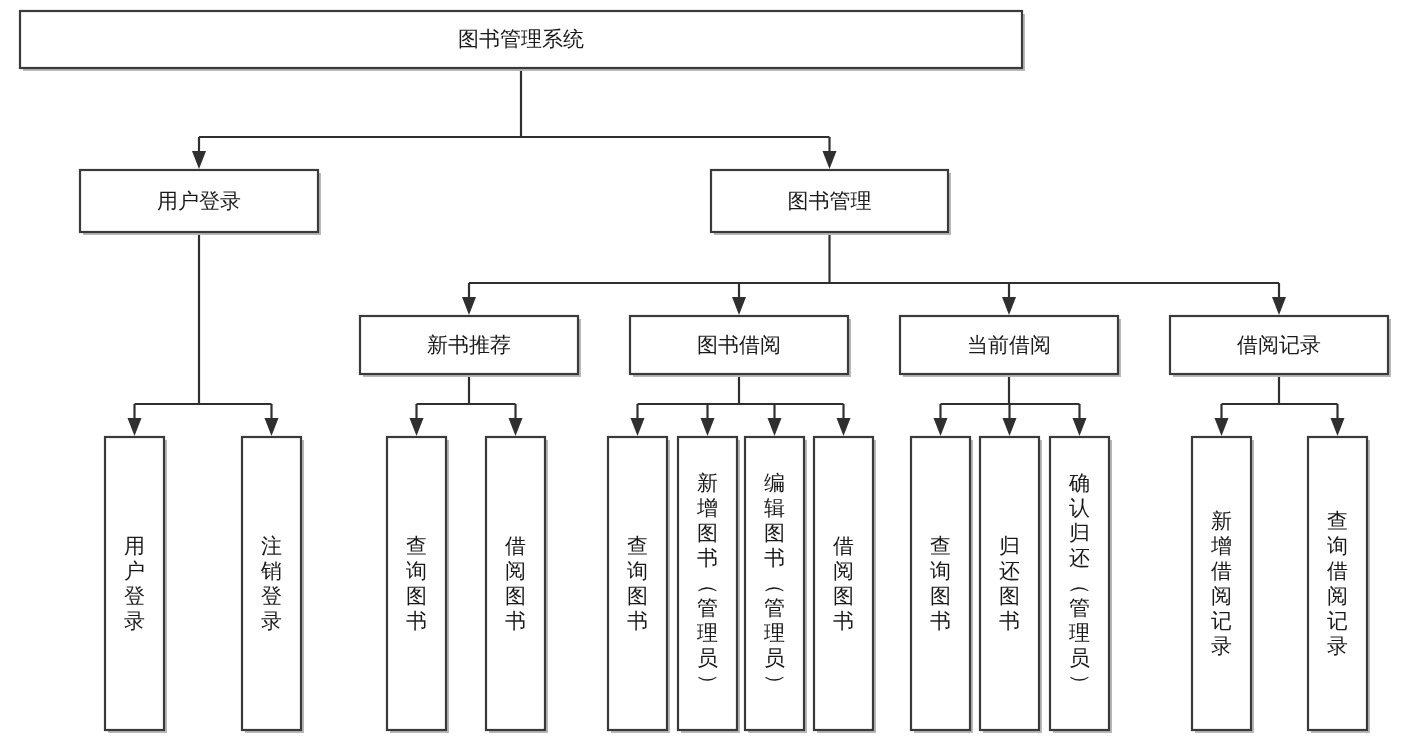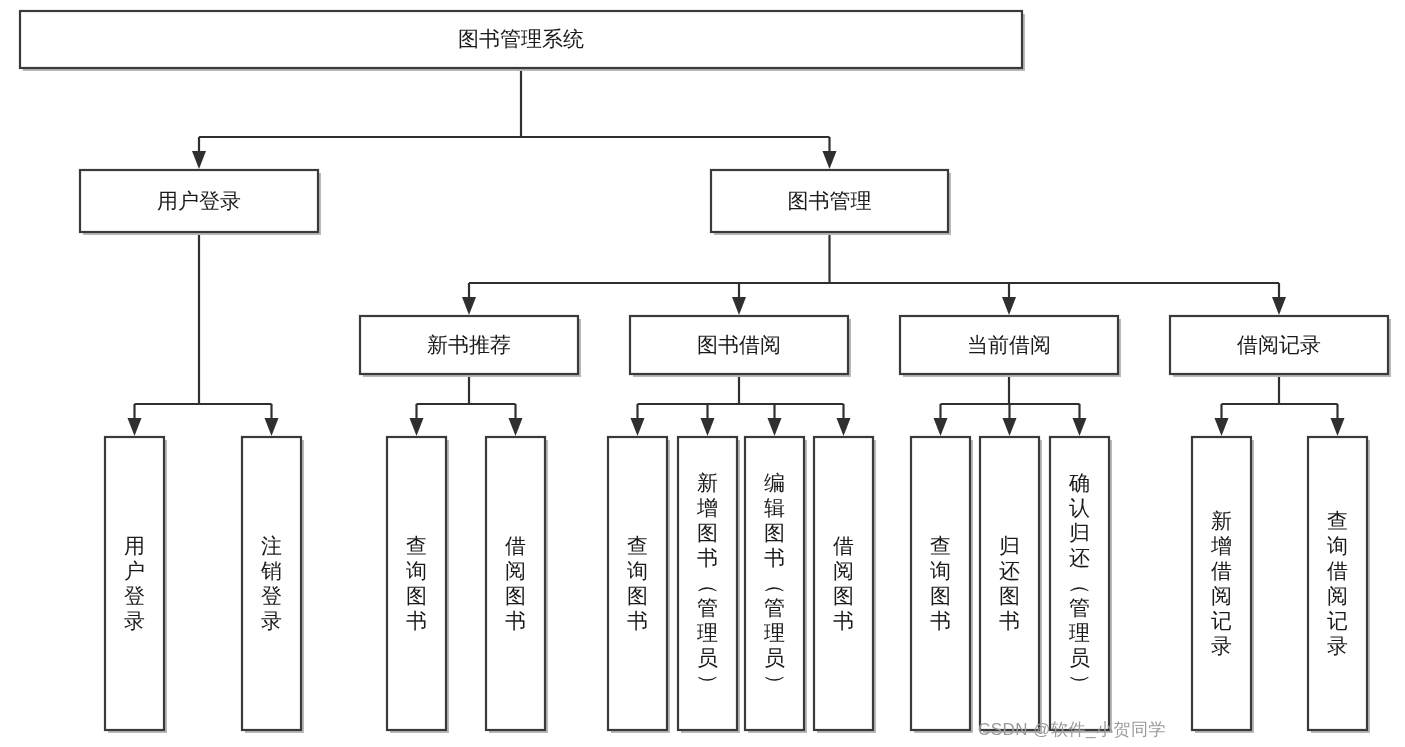--- a/index.html
+++ b/index.html
@@ -300,14 +300,13 @@
           <rect x="1308" y="437" width="59" height="293" class="node-box"></rect>
           <text x="1337.5" y="527.5" class="node-label-v">查</text>
           <text x="1337.5" y="552.5" class="node-label-v">询</text>
           <text x="1337.5" y="577.5" class="node-label-v">借</text>
           <text x="1337.5" y="602.5" class="node-label-v">阅</text>
           <text x="1337.5" y="627.5" class="node-label-v">记</text>
           <text x="1337.5" y="652.5" class="node-label-v">录</text>
         </g>
       </g>
   </svg>
-  <div class="watermark">CSDN @软件_小贺同学</div>
 </div>
 
 </body></html>

